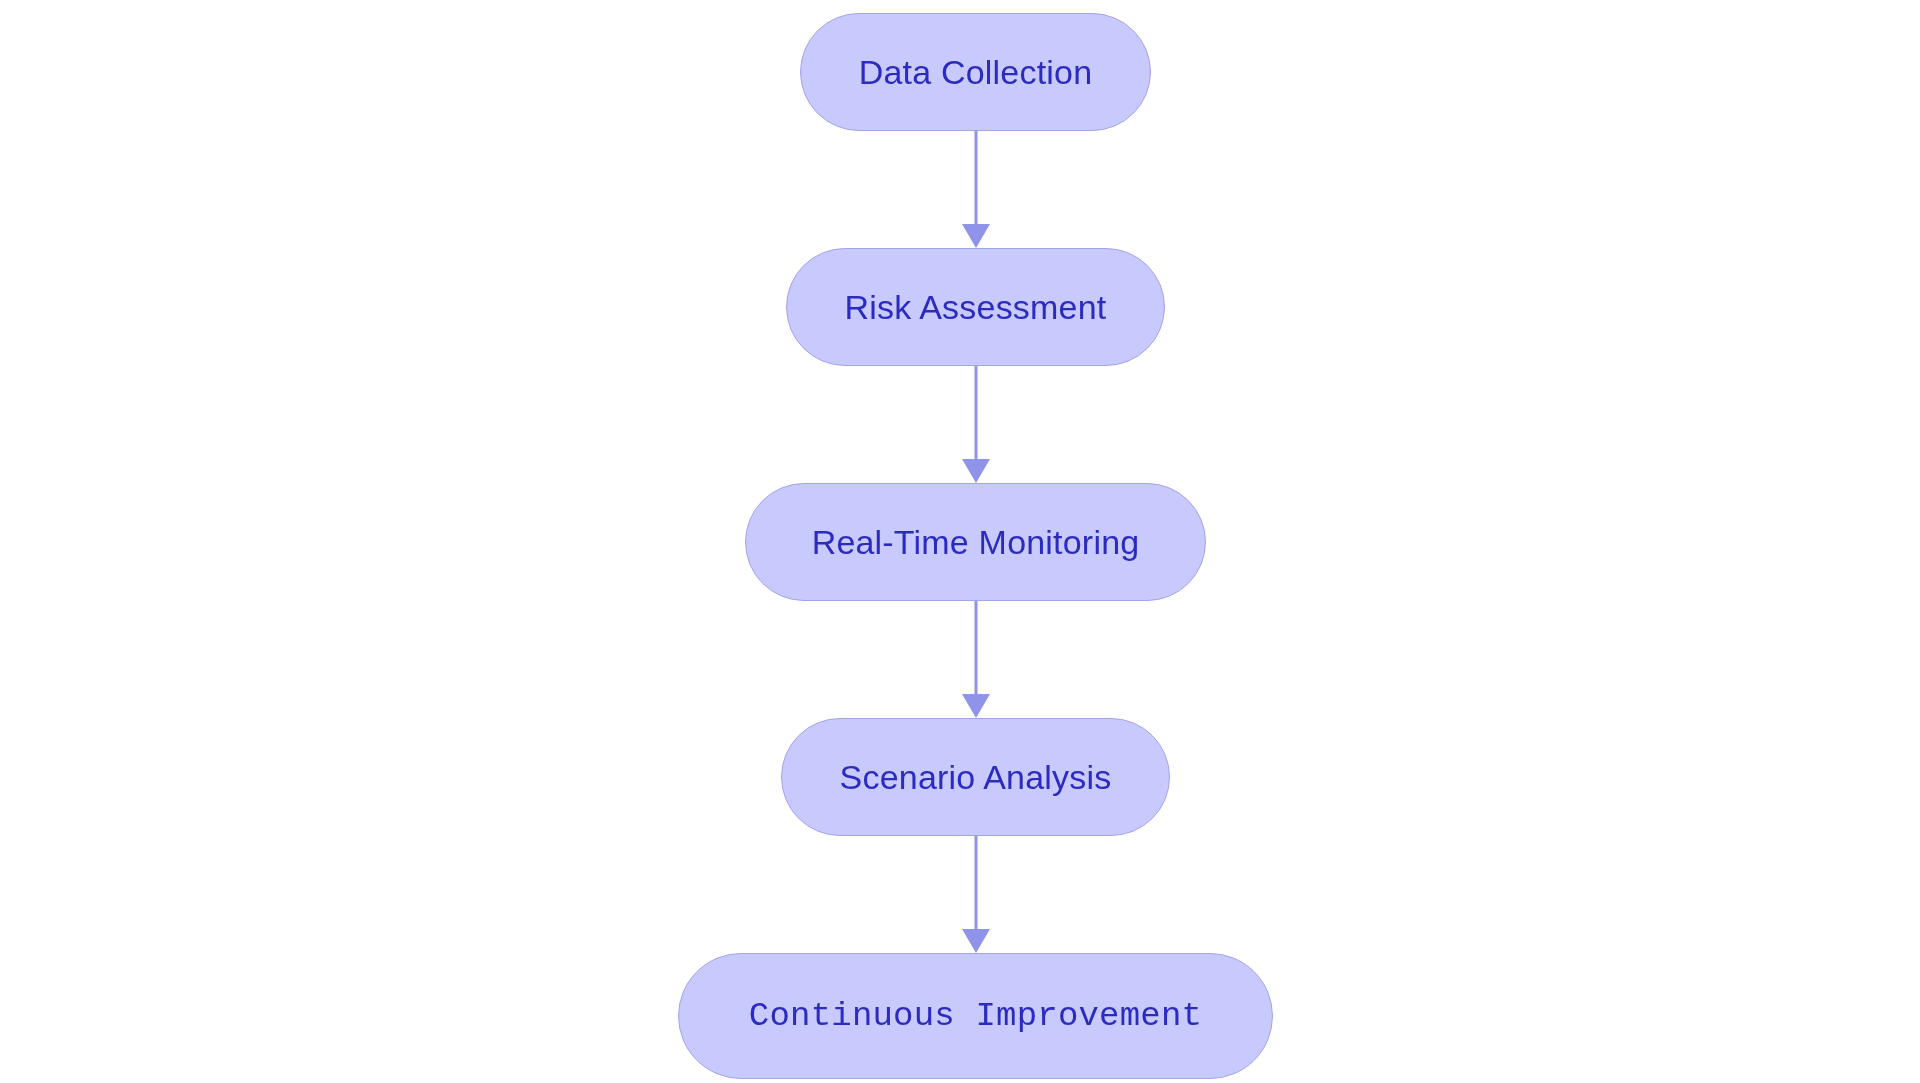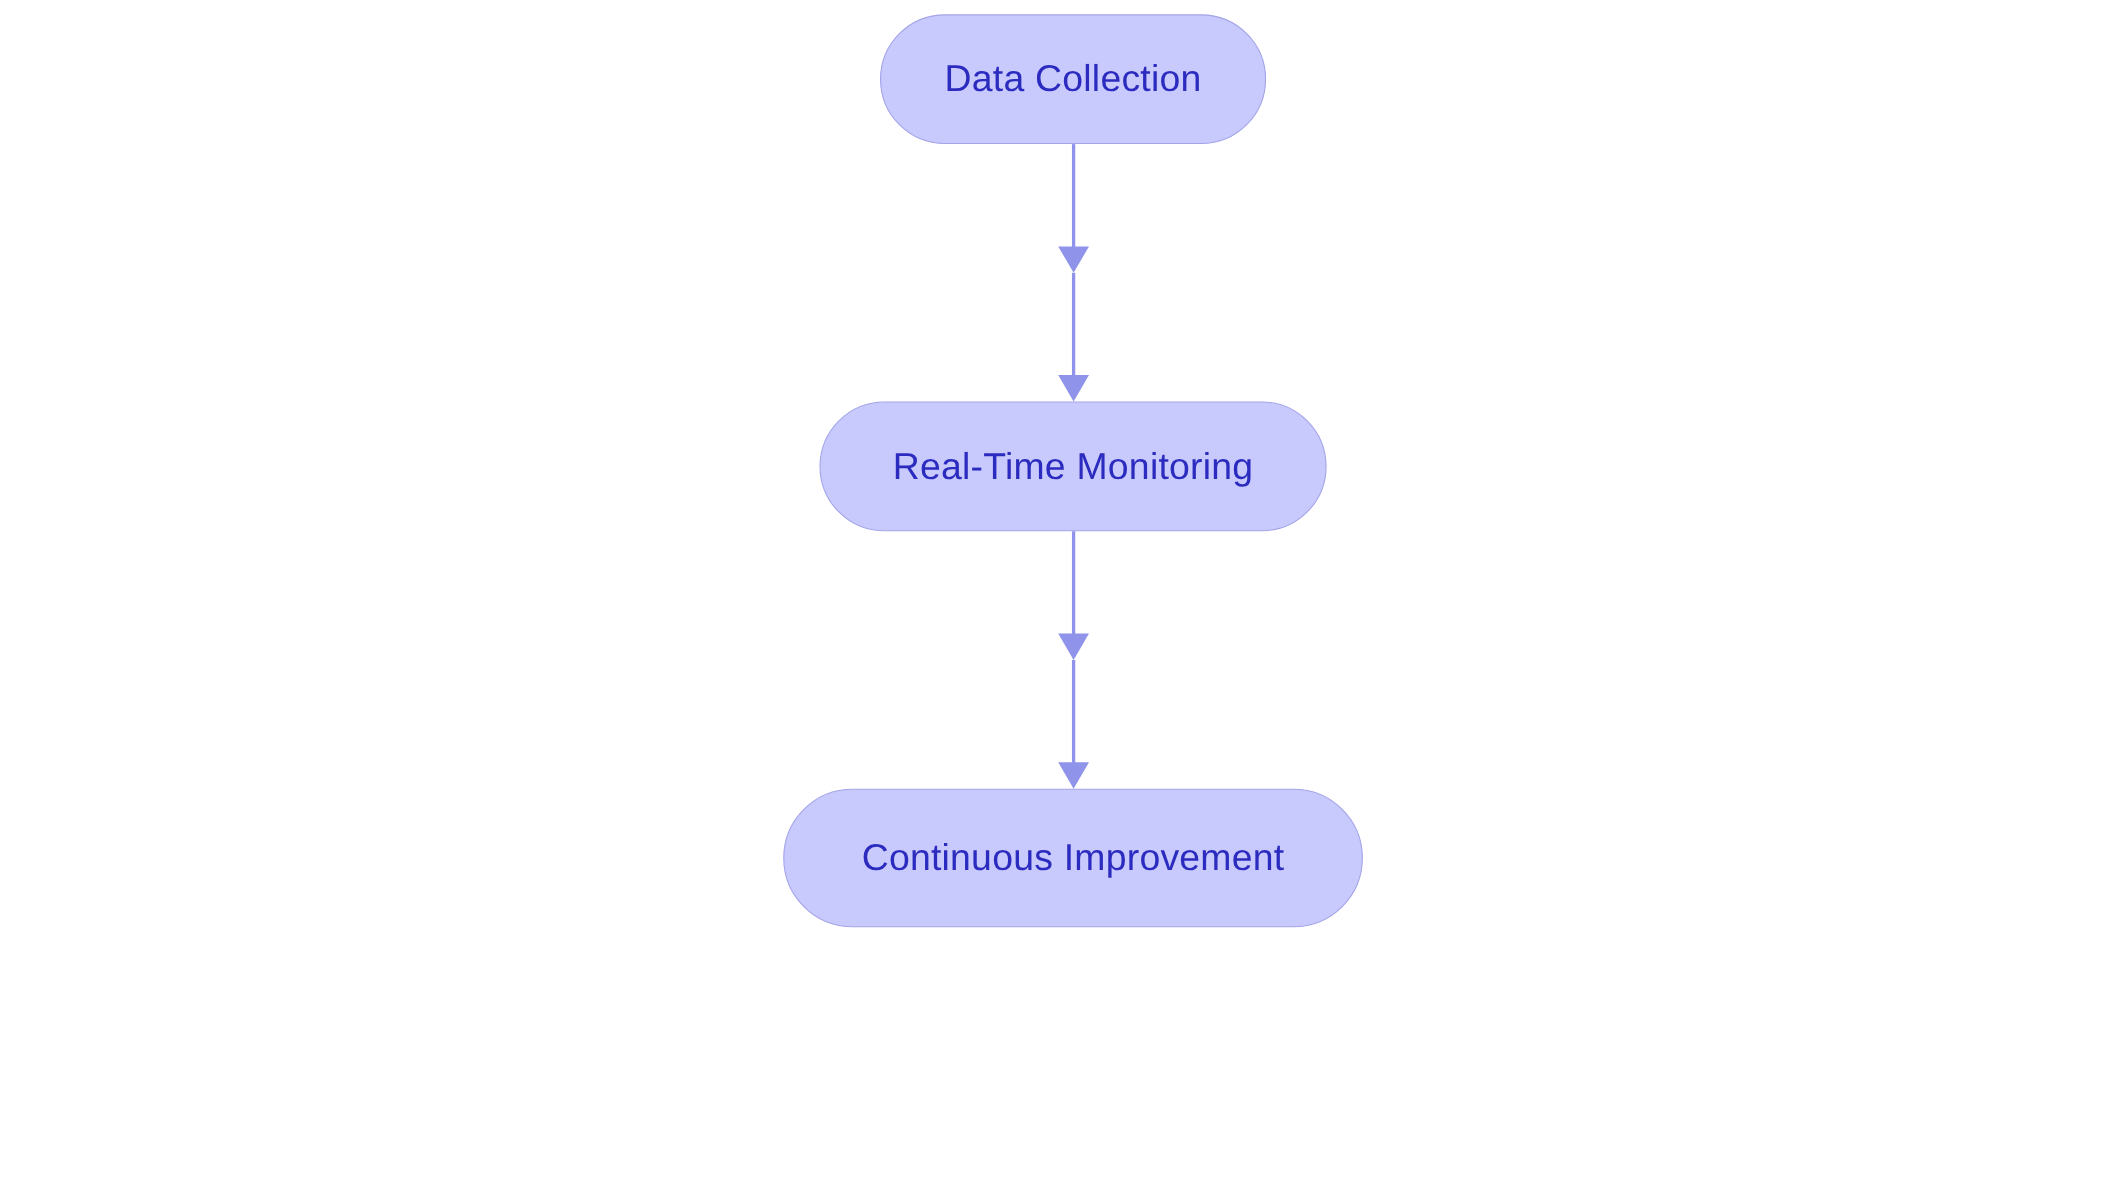--- a/index.html
+++ b/index.html
@@ -55,20 +55,21 @@
     letter-spacing: 0.2px;
     white-space: nowrap;
     line-height: 1;
     flex: none;
   }
 
   
   .flow-node.node-last {
     height: 126px;
     padding: 0 70px;
+    font-family: Liberation Mono, monospace;
   }
   .flow-node.node-wide {
     padding: 0 66px;
     text-align: center;
   }
 
   .flow-node-label {
     display: block;
   }
 
@@ -109,35 +110,41 @@
 
     <div class="flow-node">
       <span class="flow-node-label">Data Collection</span>
     </div>
 
     <div class="connector">
       <div class="connector-line"></div>
       <div class="connector-arrowhead"></div>
     </div>
 
+    <div class="flow-node">
+      <span class="flow-node-label">Risk Assessment</span>
+    </div>
 
     <div class="connector">
       <div class="connector-line"></div>
       <div class="connector-arrowhead"></div>
     </div>
 
     <div class="flow-node node-wide">
       <span class="flow-node-label">Real-Time Monitoring</span>
     </div>
 
     <div class="connector">
       <div class="connector-line"></div>
       <div class="connector-arrowhead"></div>
     </div>
 
+    <div class="flow-node">
+      <span class="flow-node-label">Scenario Analysis</span>
+    </div>
 
     <div class="connector">
       <div class="connector-line"></div>
       <div class="connector-arrowhead"></div>
     </div>
 
     <div class="flow-node node-last">
       <span class="flow-node-label">Continuous Improvement</span>
     </div>
 

